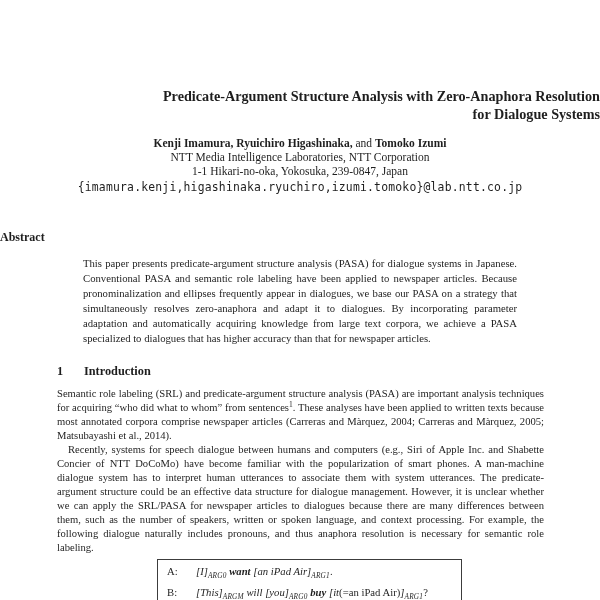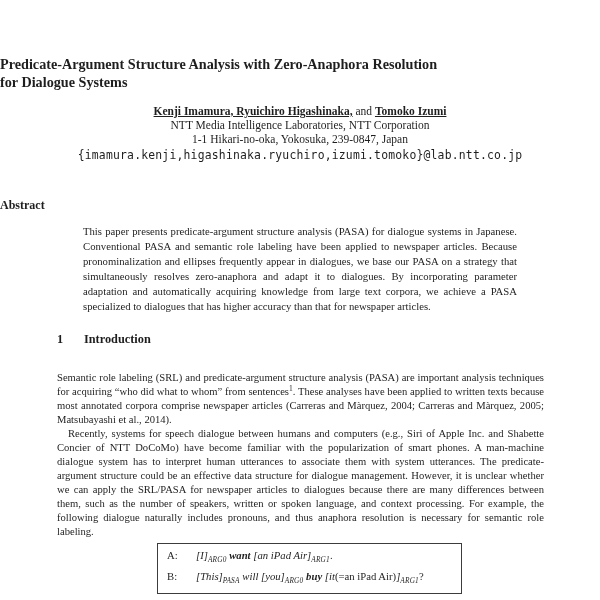--- a/index.html
+++ b/index.html
@@ -4,37 +4,37 @@
 <style>
   html,body { margin:0; padding:0; background:#ffffff; }
   .page {
     position:relative;
     width:600px; height:600px;
     background:#ffffff;
     color:#1e1e1e;
     font-family:"Liberation Serif", serif;
     overflow:hidden;
   }
-  .title-block { padding-top:56px; text-align:left; }
+  .title-block { padding-top:88px; text-align:right; }
   .title-line { font-weight:700; font-size:14.2px; line-height:17.5px; }
   .authors-block { margin-top:13px; text-align:center; font-size:11.5px; line-height:14.2px; }
-  .bold { font-weight:700;text-decoration:underline; }
+  .bold { font-weight:700; }
   .email-line {
     font-family:"DejaVu Sans Mono", monospace;
     font-size:11.4px; margin-top:1px; letter-spacing:0.2px;
   }
   .abstract-heading { margin-top:36px; text-align:left; font-weight:700; font-size:12px; line-height:14px; }
   .abstract-body {
     margin:12px auto 12px; width:434px;
     text-align:justify; font-size:10.7px; line-height:15px;
   }
   .section-heading { margin:18px 0 0 57px; font-size:12.3px; font-weight:700; line-height:15px; }
   .heading-number { display:inline-block; width:27px; }
   .body-para {
-    margin:24px 56px 0 57px; width:487px;
+    margin:8px 56px 0 57px; width:487px;
     text-align:justify; font-size:10.6px; line-height:14px;
   }
   .no-gap { margin-top:0; }
   .indent { text-indent:11px; }
   .footnote-mark { font-size:7.5px; vertical-align:4px; line-height:0; }
   .example-box {
     margin:4px 0 0 157px; width:288px;
     border:1px solid #3c3c3c;
     padding:3px 6px 4px 9px;
     font-size:10.7px;
@@ -72,18 +72,18 @@
 
   <div class="body-para no-gap indent">Recently, systems for speech dialogue between humans and computers (e.g., Siri of Apple Inc. and Shabette Concier of NTT DoCoMo) have become familiar with the popularization of smart phones. A man-machine dialogue system has to interpret human utterances to associate them with system utterances. The predicate-argument structure could be an effective data structure for dialogue management. However, it is unclear whether we can apply the SRL/PASA for newspaper articles to dialogues because there are many differences between them, such as the number of speakers, written or spoken language, and context processing. For example, the following dialogue naturally includes pronouns, and thus anaphora resolution is necessary for semantic role labeling.</div>
 
   <div class="example-box">
     <div class="example-row">
       <span class="speaker">A:</span>
       <span><span class="it">[I]</span><span class="sub">ARG0</span> <span class="pred">want</span> <span class="it">[an iPad Air]</span><span class="sub">ARG1</span><span>.</span></span>
     </div>
     <div class="example-row">
       <span class="speaker">B:</span>
-      <span><span class="it">[This]</span><span class="sub">PASA</span> <span class="it">will</span> <span class="it">[you]</span><span class="sub">ARG0</span> <span class="pred">buy</span> <span class="it">[it</span><span>(=an iPad Air)</span><span class="it">]</span><span class="sub">ARG1</span><span>?</span></span>
+      <span><span class="it">[This]</span><span class="sub">ARGM</span> <span class="it">will</span> <span class="it">[you]</span><span class="sub">ARG0</span> <span class="pred">buy</span> <span class="it">[it</span><span>(=an iPad Air)</span><span class="it">]</span><span class="sub">ARG1</span><span>?</span></span>
     </div>
   </div>
 
 
 </div>
 
 </body></html>

